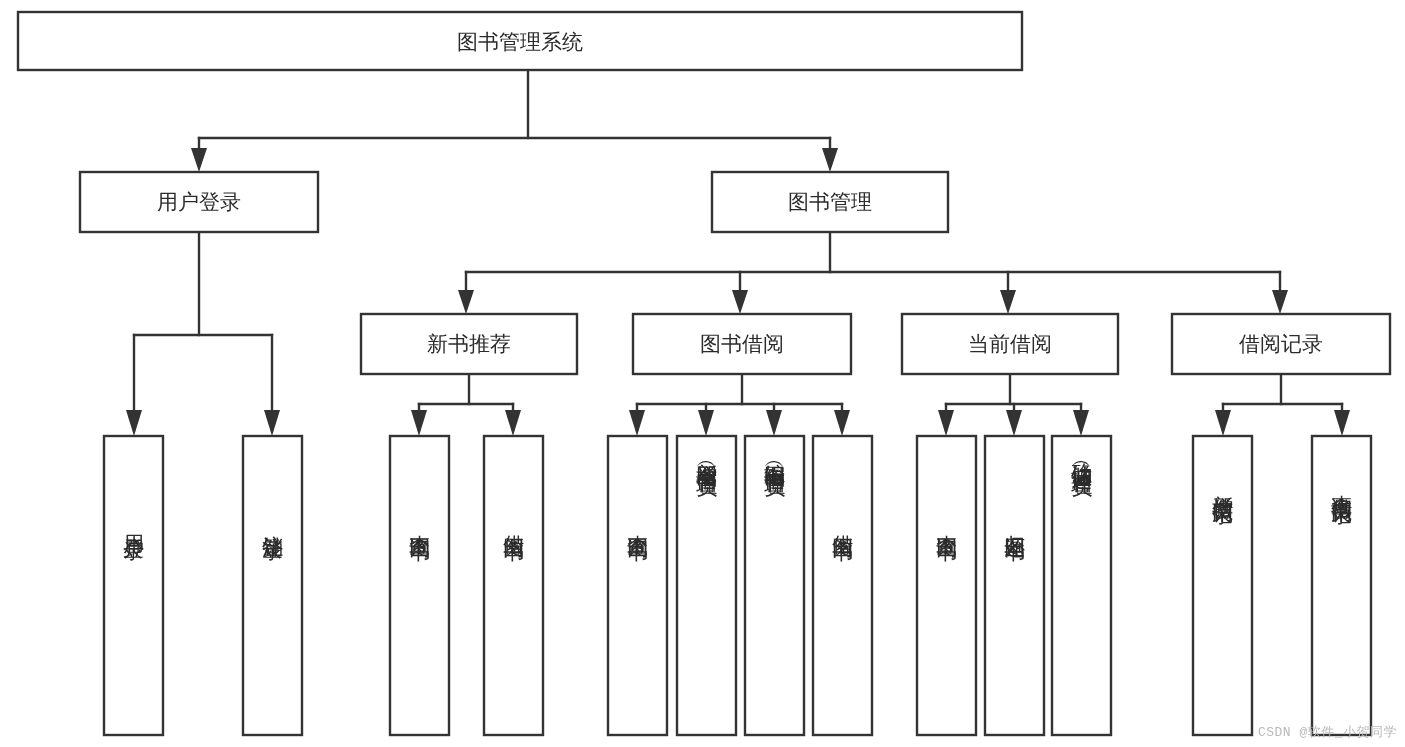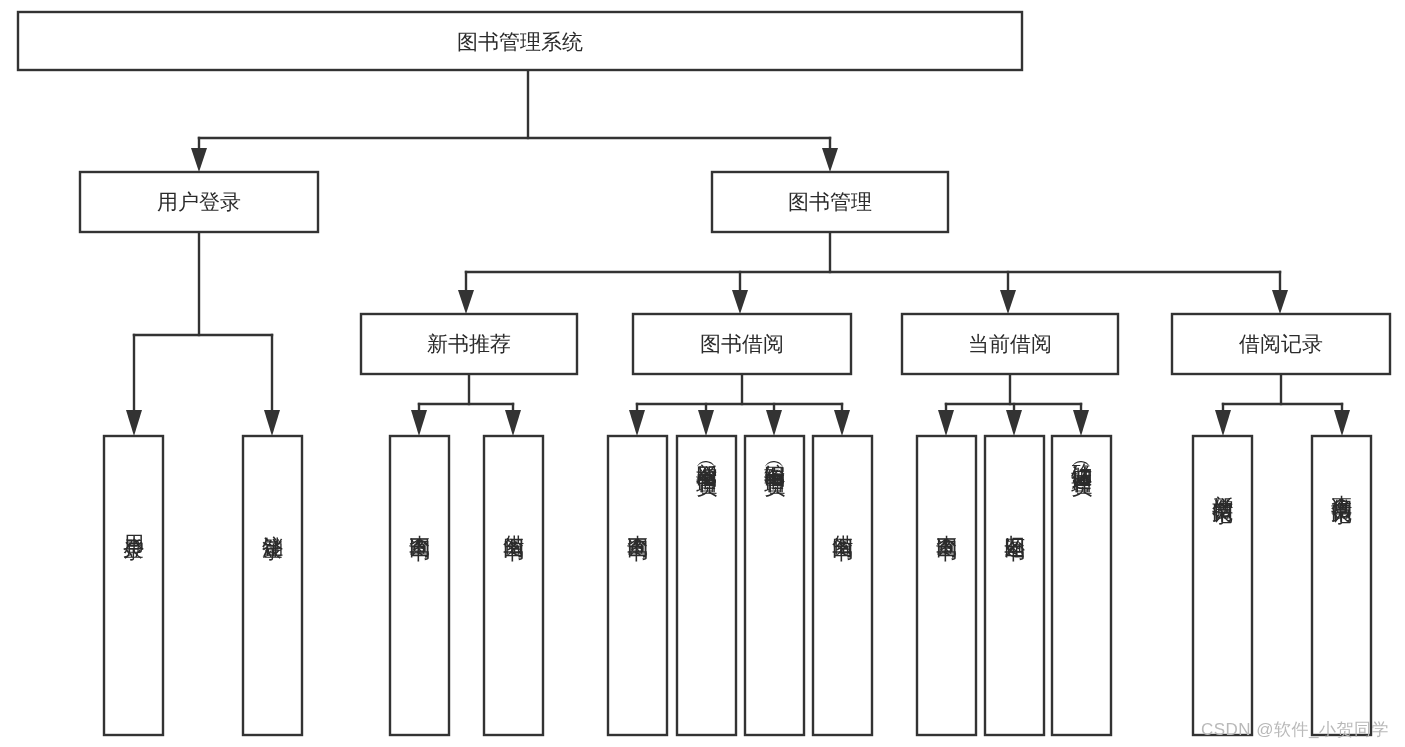--- a/index.html
+++ b/index.html
@@ -61,24 +61,24 @@
     text-orientation: upright;
     font-family: "DejaVu Sans", "Liberation Sans", sans-serif;
     font-size: 21px;
     line-height: 1.08;
     letter-spacing: 2px;
     color: #2b2b2b;
     white-space: nowrap;
   }
   #watermark {
     position: absolute;
-    right: 16px;
+    right: 8px;
     bottom: 6px;
-    font-family: Liberation Sans, sans-serif;
-    font-size: 17px;
+    font-family: Liberation Mono, monospace;
+    font-size: 13px;
     color: #b9b9b9;
     letter-spacing: 0.5px;
     user-select: none;
   }
 </style>
 </head>
 <body>
 
 <div id="diagram-root">
 

